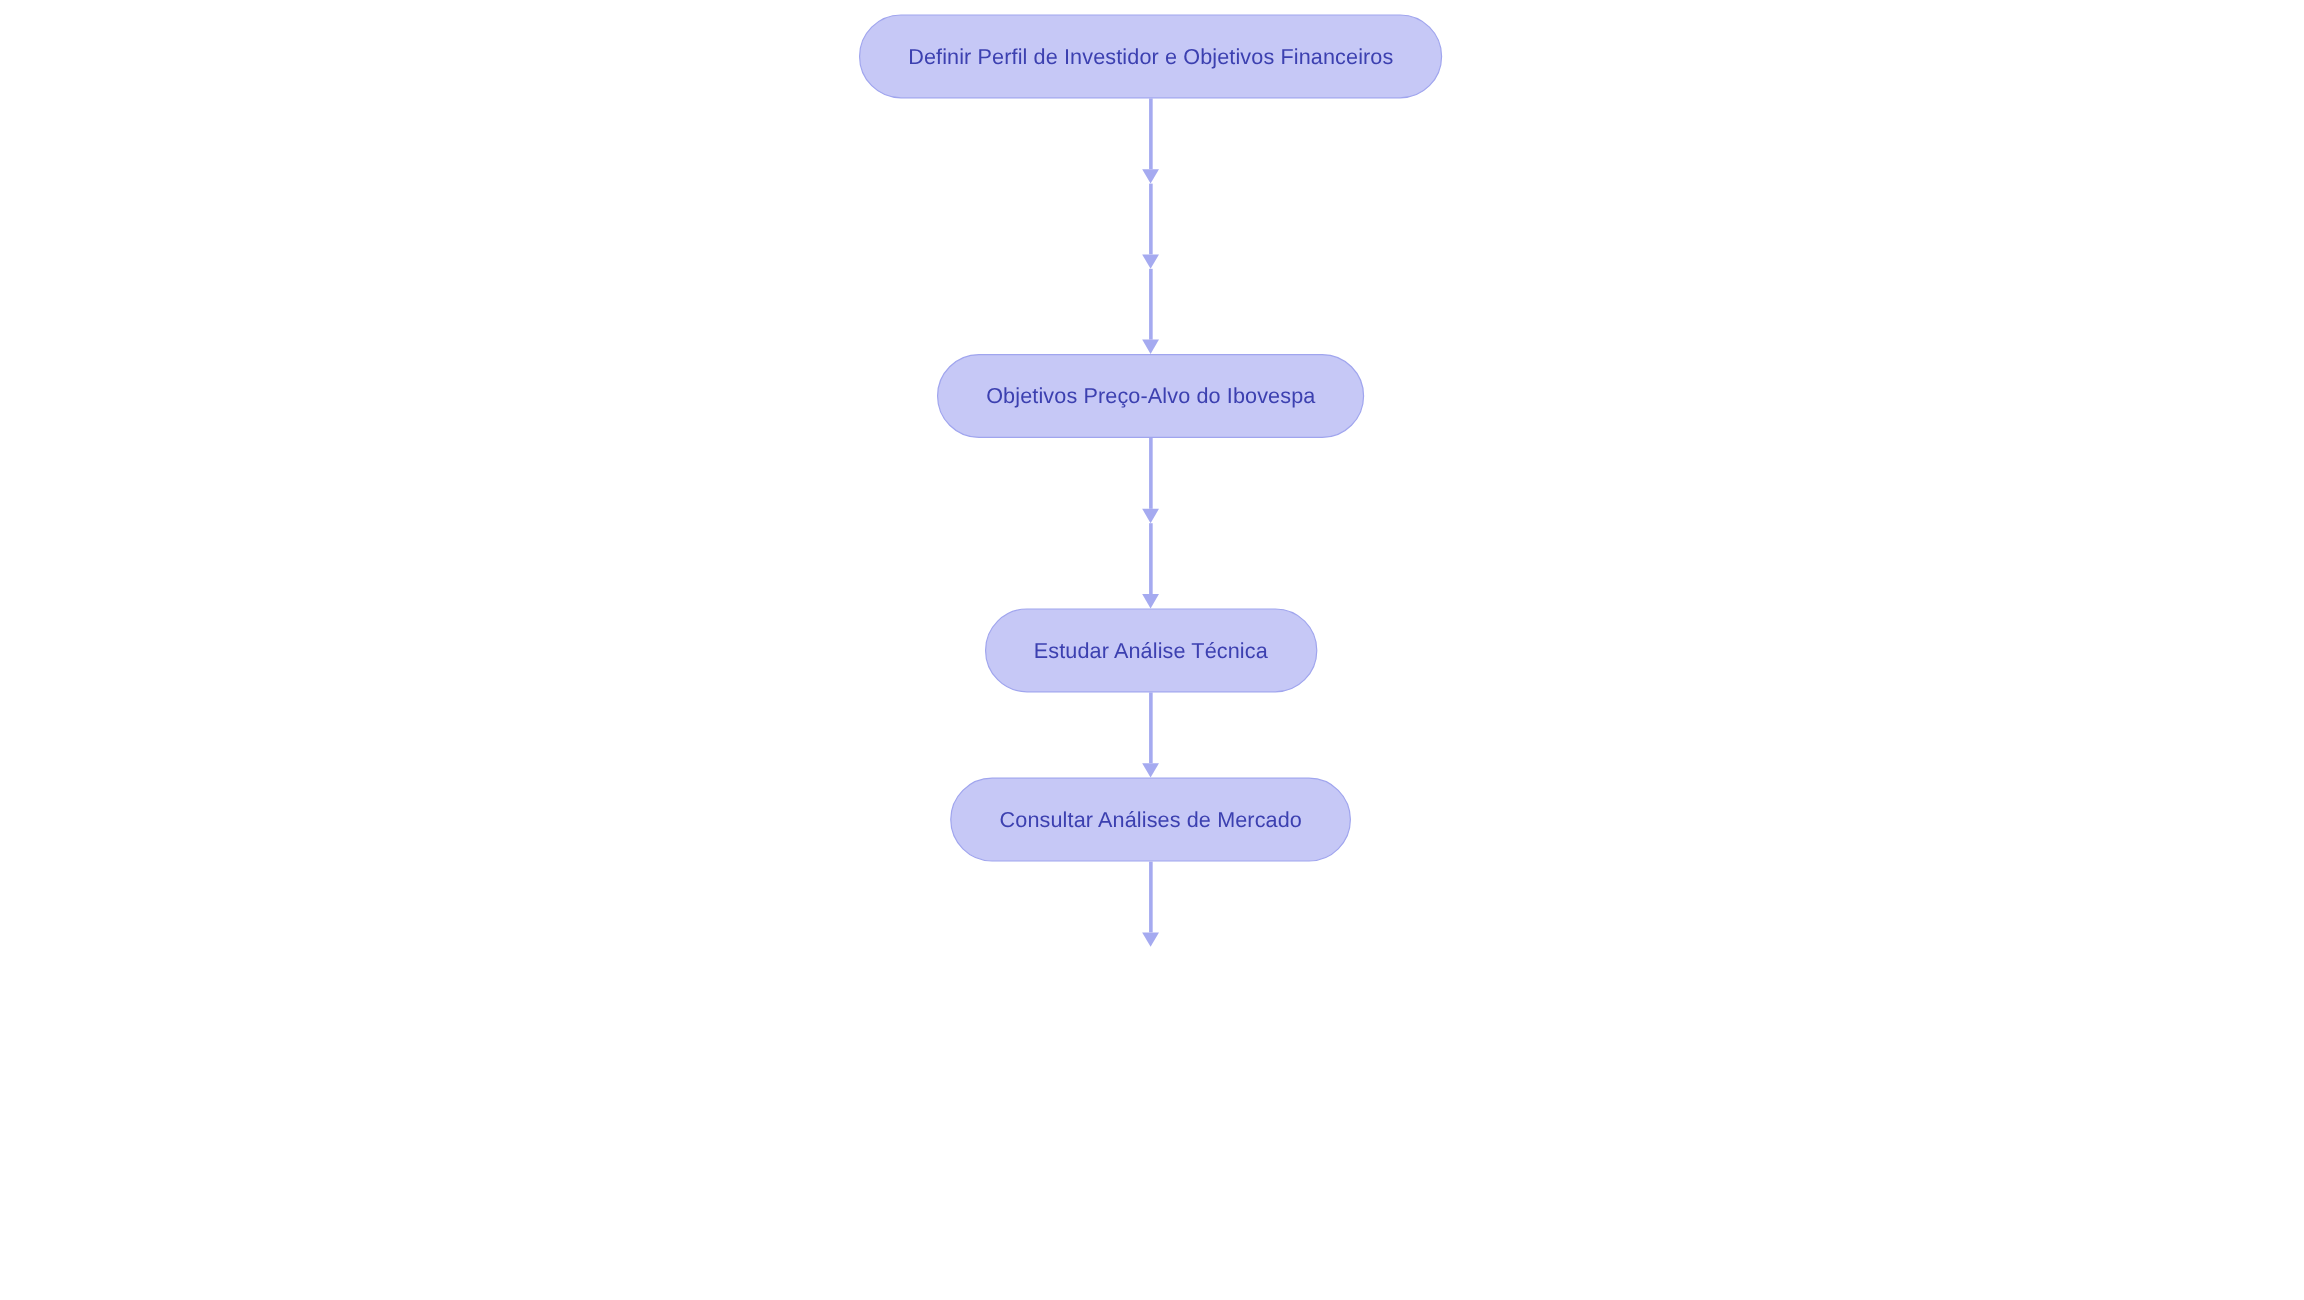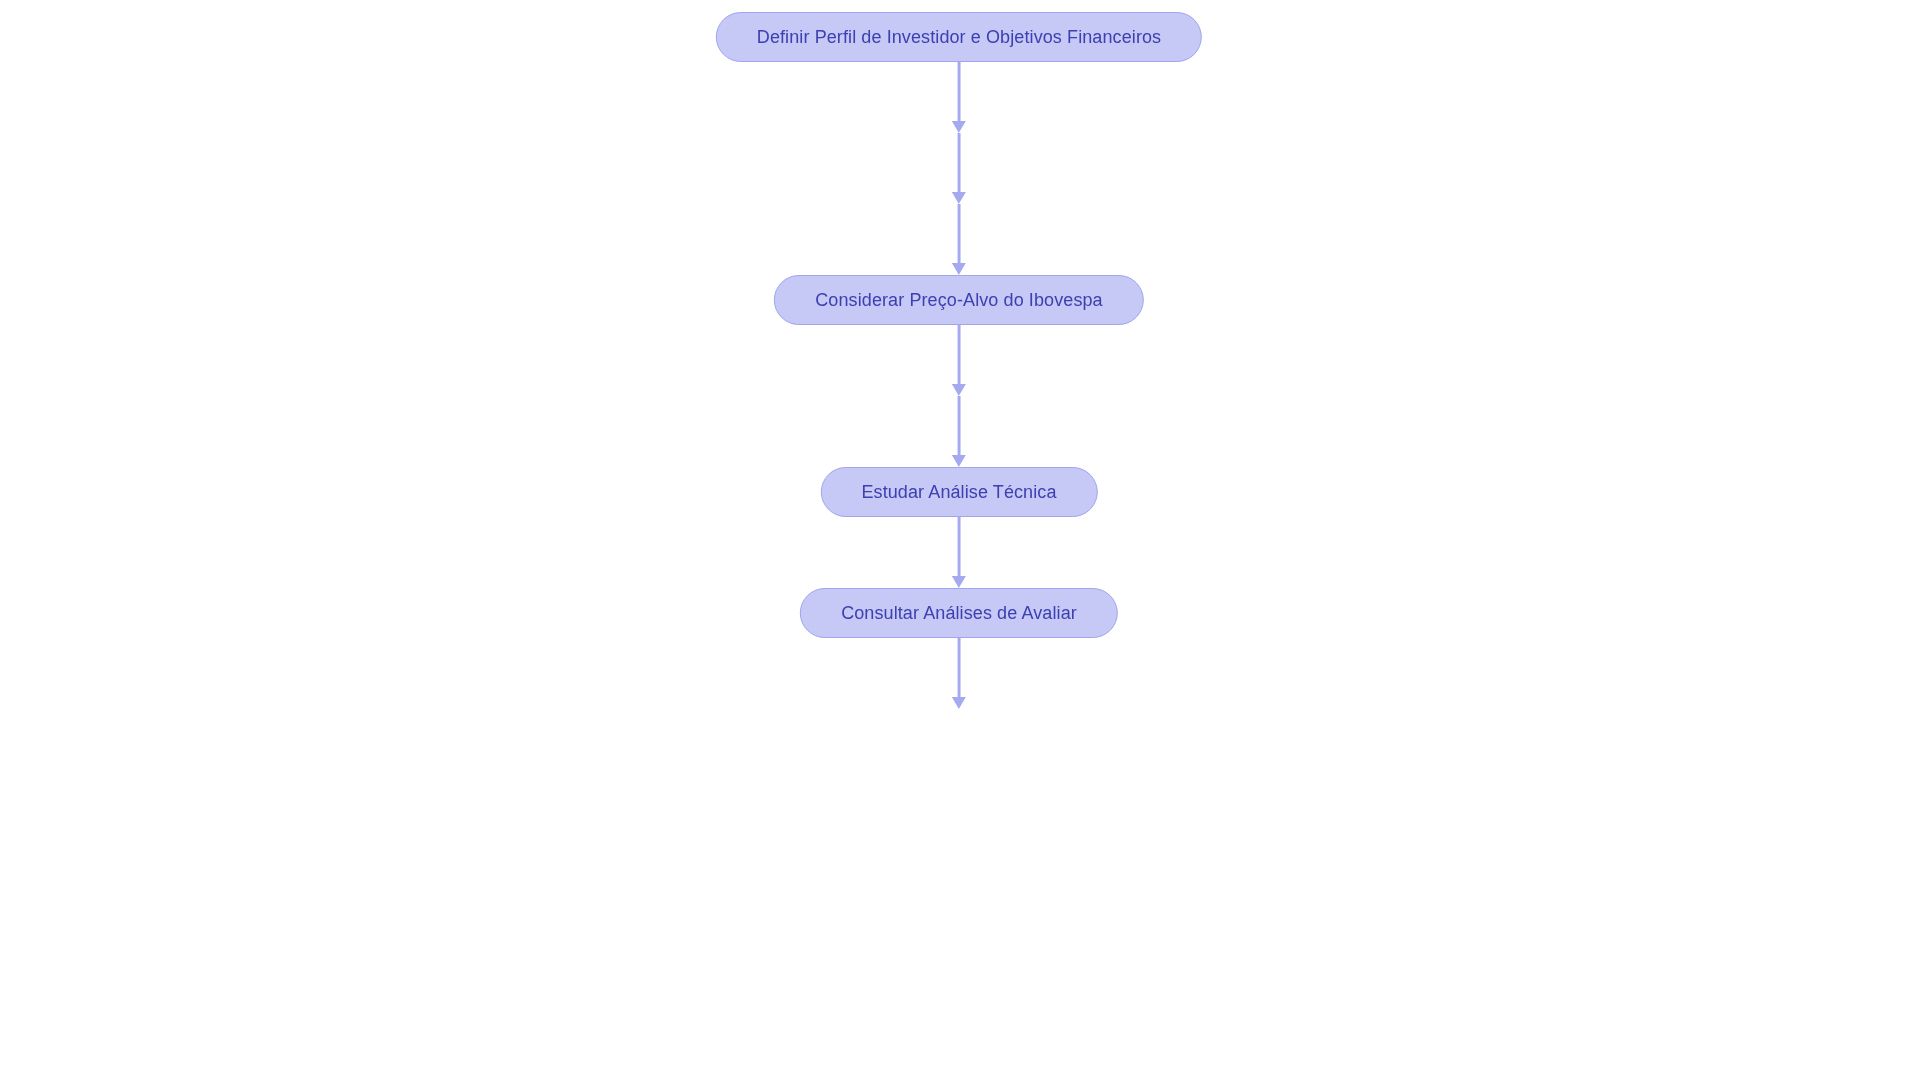--- a/index.html
+++ b/index.html
@@ -20,21 +20,21 @@
   .flowchart {
     position: absolute;
     left: 959px;
     top: 12px;
     transform: translateX(-50%);
     display: flex;
     flex-direction: column;
     align-items: center;
   }
   .flow-node {
-    height: 50px;
+    height: 70px;
     border-radius: 35px;
     background: var(--node-fill);
     border: 1.5px solid var(--node-border);
     color: var(--node-text);
     font-size: 18px;
     letter-spacing: 0.1px;
     display: flex;
     align-items: center;
     justify-content: center;
     padding: 0 40px;
@@ -88,21 +88,21 @@
     <div class="arrowhead"></div>
   </div>
 
 
   <div class="connector">
     <div class="line"></div>
     <div class="arrowhead"></div>
   </div>
 
   <div class="flow-node">
-    <span>Considerar Preço-Alvo do Ibovespa</span>
+    <span>Objetivos Preço-Alvo do Ibovespa</span>
   </div>
 
   <div class="connector">
     <div class="line"></div>
     <div class="arrowhead"></div>
   </div>
 
 
   <div class="connector">
     <div class="line"></div>
@@ -112,21 +112,21 @@
   <div class="flow-node">
     <span>Estudar Análise Técnica</span>
   </div>
 
   <div class="connector">
     <div class="line"></div>
     <div class="arrowhead"></div>
   </div>
 
   <div class="flow-node">
-    <span>Consultar Análises de Avaliar</span>
+    <span>Consultar Análises de Mercado</span>
   </div>
 
   <div class="connector">
     <div class="line"></div>
     <div class="arrowhead"></div>
   </div>
 
 
 </div>
 

